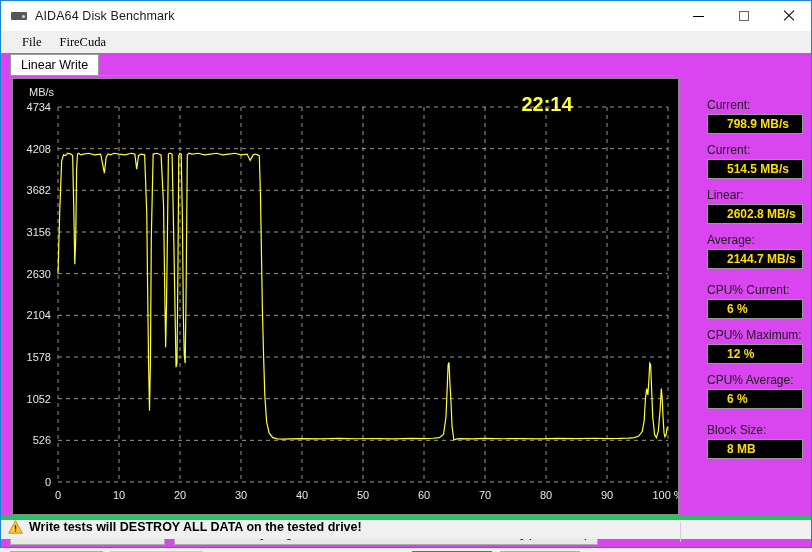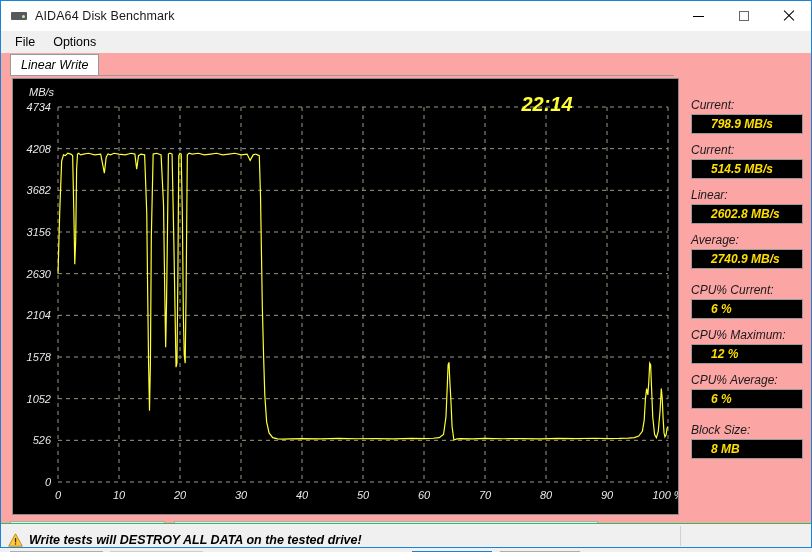--- a/index.html
+++ b/index.html
@@ -43,26 +43,26 @@
   .glyph-max{width:10px;height:10px;border:1px solid #666;box-sizing:border-box;}
   .glyph-close{position:relative;width:12px;height:12px;}
   .glyph-close:before,.glyph-close:after{
     content:"";position:absolute;left:-1px;top:5px;width:14px;height:1px;background:#000;
   }
   .glyph-close:before{transform:rotate(45deg);}
   .glyph-close:after{transform:rotate(-45deg);}
   
   .menubar{
     height:22px;flex:0 0 22px;background:#f0f0f0;
-    display:flex;align-items:center;padding-left:5px;
+    display:flex;align-items:center;padding-left:12px;font-family:Liberation Serif, serif;
   }
   .menu-item{padding:2px 9px;font-size:12.5px;color:#000;}
   
   .content{
-    flex:1 1 auto;position:relative;background:#fca5a5;font-style:italic;
+    flex:1 1 auto;position:relative;background:#d946ef;
   }
   
   .tabstrip{position:absolute;left:9px;top:1px;height:22px;}
   .tab{
     display:inline-block;height:21px;line-height:21px;
     padding:0 10px;font-size:12.5px;
     background:#ffffff;border:1px solid #9a9a9a;border-bottom:none;
     box-sizing:border-box;
   }
   .tab-underline{
@@ -71,21 +71,21 @@
   
   .chart-panel{
     position:absolute;left:11px;top:25px;width:667px;height:437px;
     background:#000;border:1px solid #8a8a8a;box-sizing:border-box;
   }
   .chart-svg{display:block;width:665px;height:435px;}
   
   .sidebar{
     position:absolute;left:690px;top:45px;width:112px;
   }
-  .stat{margin-bottom:9px;}
+  .stat{margin-bottom:9px;margin-left:16px;}
   .stat-label{font-size:12px;color:#1a1a1a;margin-bottom:2px;line-height:14px;}
   .stat-box{
     height:20px;background:#000;border:1px solid #9a9a9a;
     box-sizing:border-box;display:flex;align-items:center;
     padding-left:19px;
   }
   .stat-val{
     color:#ffdf00;font-weight:bold;font-size:12px;
     font-family:"Liberation Sans", sans-serif;
   }
@@ -116,23 +116,23 @@
     font-size:12.5px;color:#000;
   }
   .btn.disabled{color:#a0a0a0;background:#e8e8e8;border-color:#cfcfcf;}
   .btn.default{border:2px solid #1883d7;background:#e1e1e1;}
   #btn-start{left:0;top:0;width:93px;}
   #btn-stop{left:100px;top:0;width:93px;}
   #btn-save{left:402px;top:0;width:80px;}
   #btn-clear{left:490px;top:0;width:80px;}
   
   .statusbar{
-    position:absolute;left:0;bottom:0;width:810px;height:24px;
-    background:#f0f0f0;border-top:1px solid #22c55e;
-    display:flex;align-items:flex-end;box-sizing:border-box;
+    position:absolute;left:0;bottom:8px;width:810px;height:24px;
+    background:#f0f0f0;border-top:5px solid #22c55e;
+    display:flex;align-items:flex-start;box-sizing:border-box;
   }
   .warn-icon{
     width:15px;height:14px;margin-left:7px;margin-right:6px;
     position:relative;flex:0 0 15px;
   }
   .status-text{font-size:12.5px;font-weight:bold;color:#000;}
   .status-sep{
     position:absolute;left:679px;top:2px;width:1px;height:20px;background:#d0d0d0;
   }
 </style>
@@ -154,21 +154,21 @@
           <div class="glyph-max"></div>
         </div>
       <div class="win-btn close">
           <div class="glyph-close"></div>
         </div>
     </div>
   </div>
 
   <div class="menubar">
     <div class="menu-item">File</div>
-    <div class="menu-item">Options</div>
+    <div class="menu-item">FireCuda</div>
   </div>
 
   <div class="content">
 
     <div class="tabstrip">
       <div class="tab">Linear Write</div>
     </div>
     <div class="tab-underline"></div>
 
     <div class="chart-panel">
@@ -243,21 +243,21 @@
       </div>
       <div class="stat">
         <div class="stat-label">Linear:</div>
         <div class="stat-box">
           <span class="stat-val">2602.8 MB/s</span>
         </div>
       </div>
       <div class="stat">
         <div class="stat-label">Average:</div>
         <div class="stat-box">
-          <span class="stat-val">2740.9 MB/s</span>
+          <span class="stat-val">2144.7 MB/s</span>
         </div>
       </div>
       <div class="stat gap">
         <div class="stat-label">CPU% Current:</div>
         <div class="stat-box">
           <span class="stat-val">6 %</span>
         </div>
       </div>
       <div class="stat">
         <div class="stat-label">CPU% Maximum:</div>

